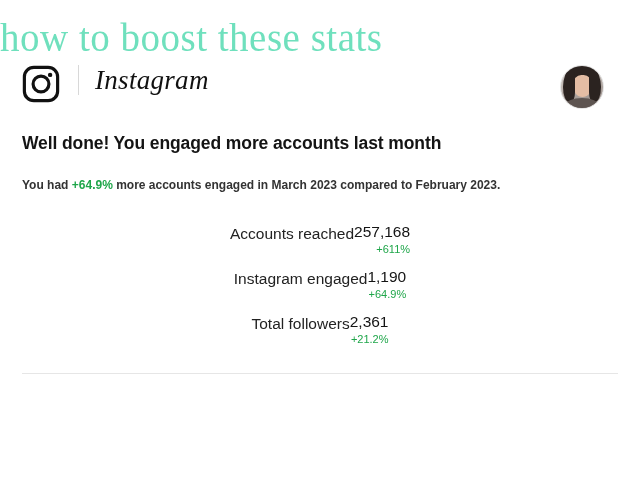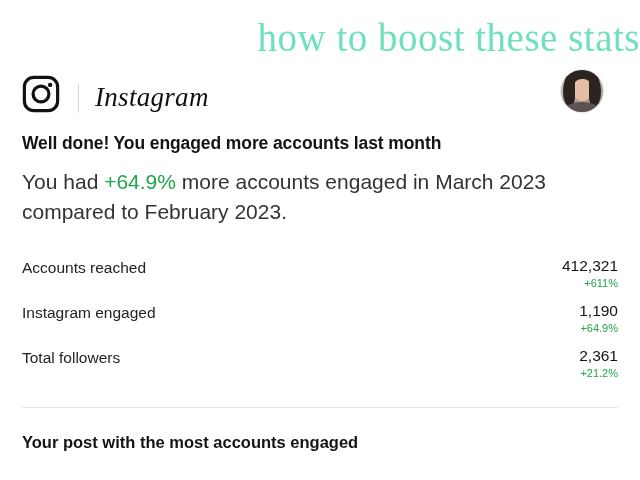--- a/index.html
+++ b/index.html
@@ -10,34 +10,34 @@
     width: 640px;
     height: 480px;
     background: #ffffff;
     font-family: "Liberation Sans", sans-serif;
     overflow: hidden;
     position: relative;
   }
 
   
   .headline {
-    text-align: right;
+    text-align: left;
     font-family: "Liberation Serif", serif;
     font-size: 39px;
     line-height: 1;
     color: #6fe0bd;
     padding-top: 18px;
     letter-spacing: 0.5px;
     white-space: nowrap;
   }
 
   
   .brand-row {
     display: flex;
-    align-items: flex-end;
+    align-items: flex-start;
     padding: 8px 36px 0 22px;
     height: 56px;
     box-sizing: border-box;
   }
   .ig-glyph {
     width: 38px;
     height: 38px;
     flex: 0 0 auto;
   }
   .divider-bar {
@@ -109,37 +109,38 @@
     padding: 0 22px;
   }
   .headline-main {
     font-size: 17.5px;
     font-weight: bold;
     color: #141414;
     margin-top: 20px;
     letter-spacing: -0.1px;
   }
   .subtext {
-    font-size: 21px;
+    font-size: 12px;
     color: #333333;
-    margin-top: 13px;
+    margin-top: 23px;
     line-height: 1.45;
     max-width: 540px;
+    font-weight: bold;
   }
   .pos {
     color: #1fa64a;
   }
 
   .stats {
     margin-top: 22px;
   }
   .stat-row {
     display: flex;
     align-items: flex-start;
-    justify-content: space-between;
+    justify-content: center;
     padding: 7px 0 6px 0;
   }
   .stat-label {
     font-size: 15.5px;
     color: #222222;
     padding-top: 2px;
   }
   .stat-values {
     text-align: right;
   }
@@ -197,21 +198,21 @@
 
   <div class="subtext">
     <span>You had </span><span class="pos">+64.9%</span><span> more accounts engaged in March 2023 compared to February 2023.</span>
   </div>
 
   <div class="stats">
 
     <div class="stat-row">
       <div class="stat-label">Accounts reached</div>
       <div class="stat-values">
-        <div class="stat-value">412,321</div>
+        <div class="stat-value">257,168</div>
         <div class="stat-delta">+611%</div>
       </div>
     </div>
 
     <div class="stat-row">
       <div class="stat-label">Instagram engaged</div>
       <div class="stat-values">
         <div class="stat-value">1,190</div>
         <div class="stat-delta">+64.9%</div>
       </div>
@@ -222,15 +223,14 @@
       <div class="stat-values">
         <div class="stat-value">2,361</div>
         <div class="stat-delta">+21.2%</div>
       </div>
     </div>
 
   </div>
 
   <hr class="hr">
 
-  <div class="section-title">Your post with the most accounts engaged</div>
 
 </div>
 
 </body></html>

